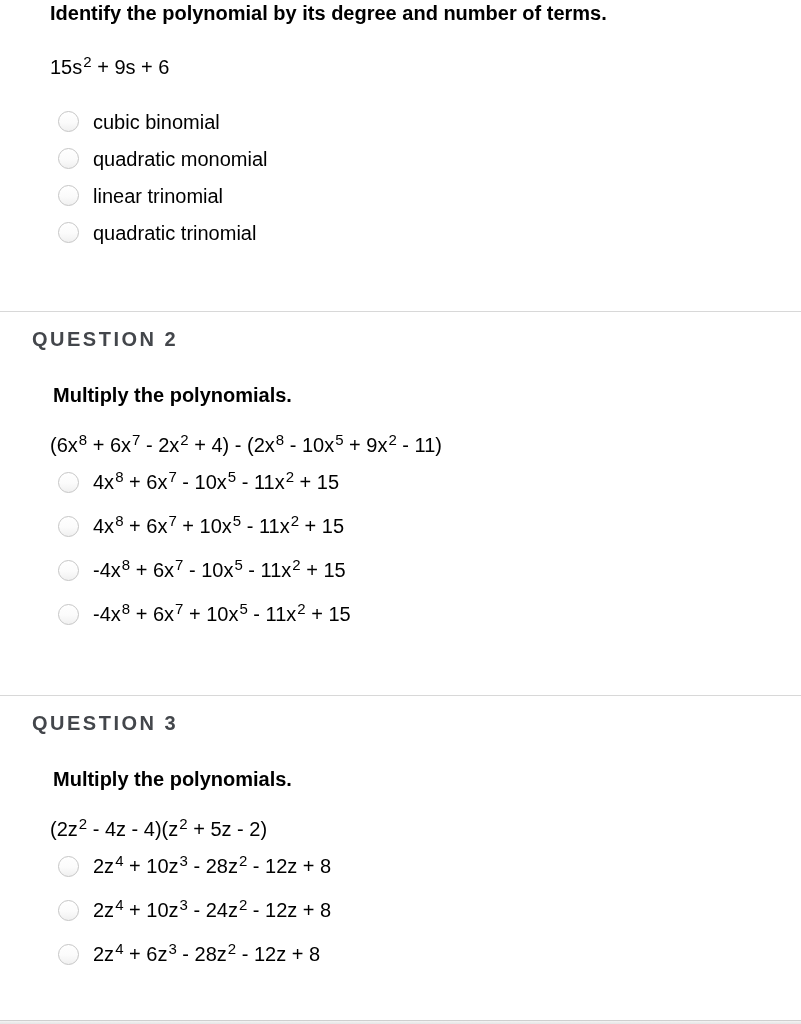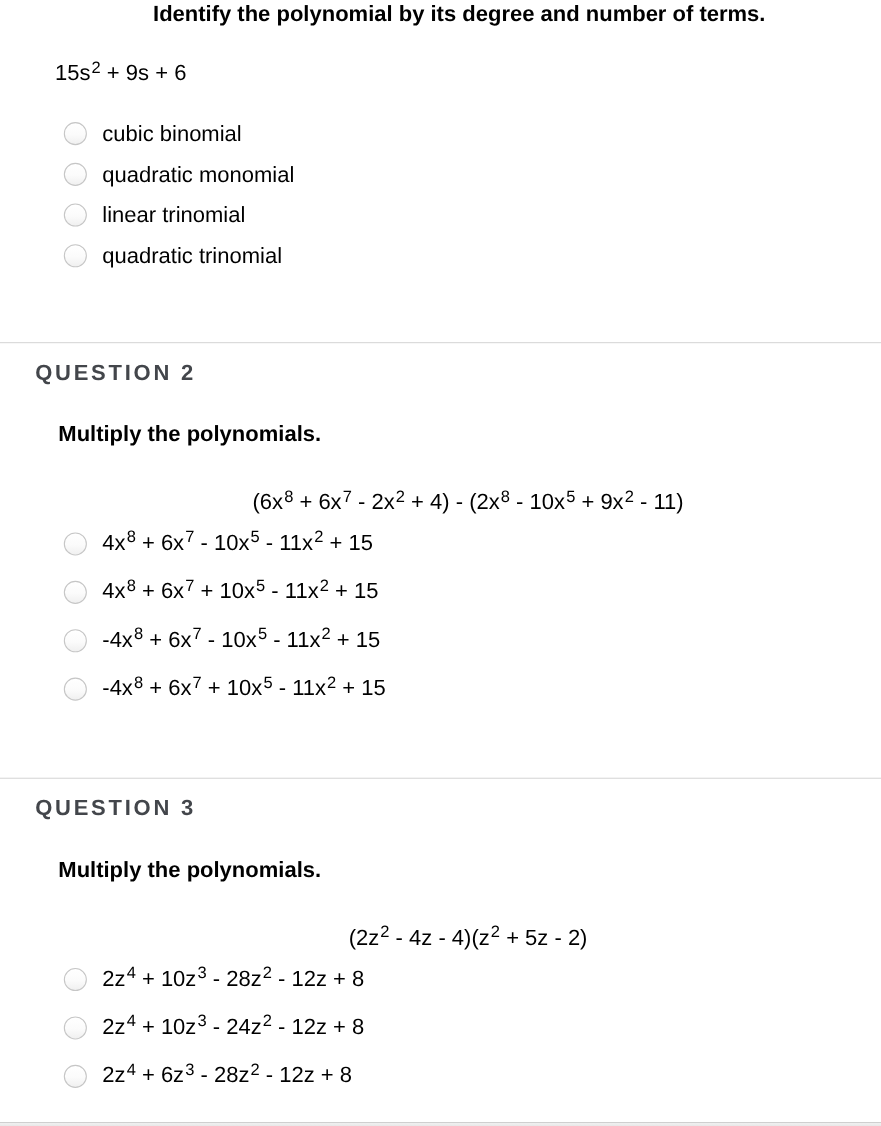--- a/index.html
+++ b/index.html
@@ -25,31 +25,31 @@
     font-weight: bold;
     letter-spacing: 2.5px;
     color: #43464b;
   }
 
   .prompt {
     font-size: 20px; line-height: 25px;
     font-weight: bold;
     color: #000;
   }
-  .prompt-first { margin: 1px 16px 0 50px; text-align: center; }
+  .prompt-first { margin: 1px 16px 0 50px; }
   .prompt-sub  { margin: 34px 0 0 53px; }
 
   .expression {
     font-size: 20px; line-height: 26px;
     margin-left: 50px;
     color: #000;
     white-space: nowrap;
   }
   .expr-first { margin-top: 29px; line-height: 24px; }
-  .expr-sub   { margin-top: 36px; text-align: center; }
+  .expr-sub   { margin-top: 24px; }
 
   sup {
     font-size: 0.75em;
     line-height: 0;
     position: relative;
     top: -0.45em;
     vertical-align: baseline;
     margin-left: 1px;
   }
 

